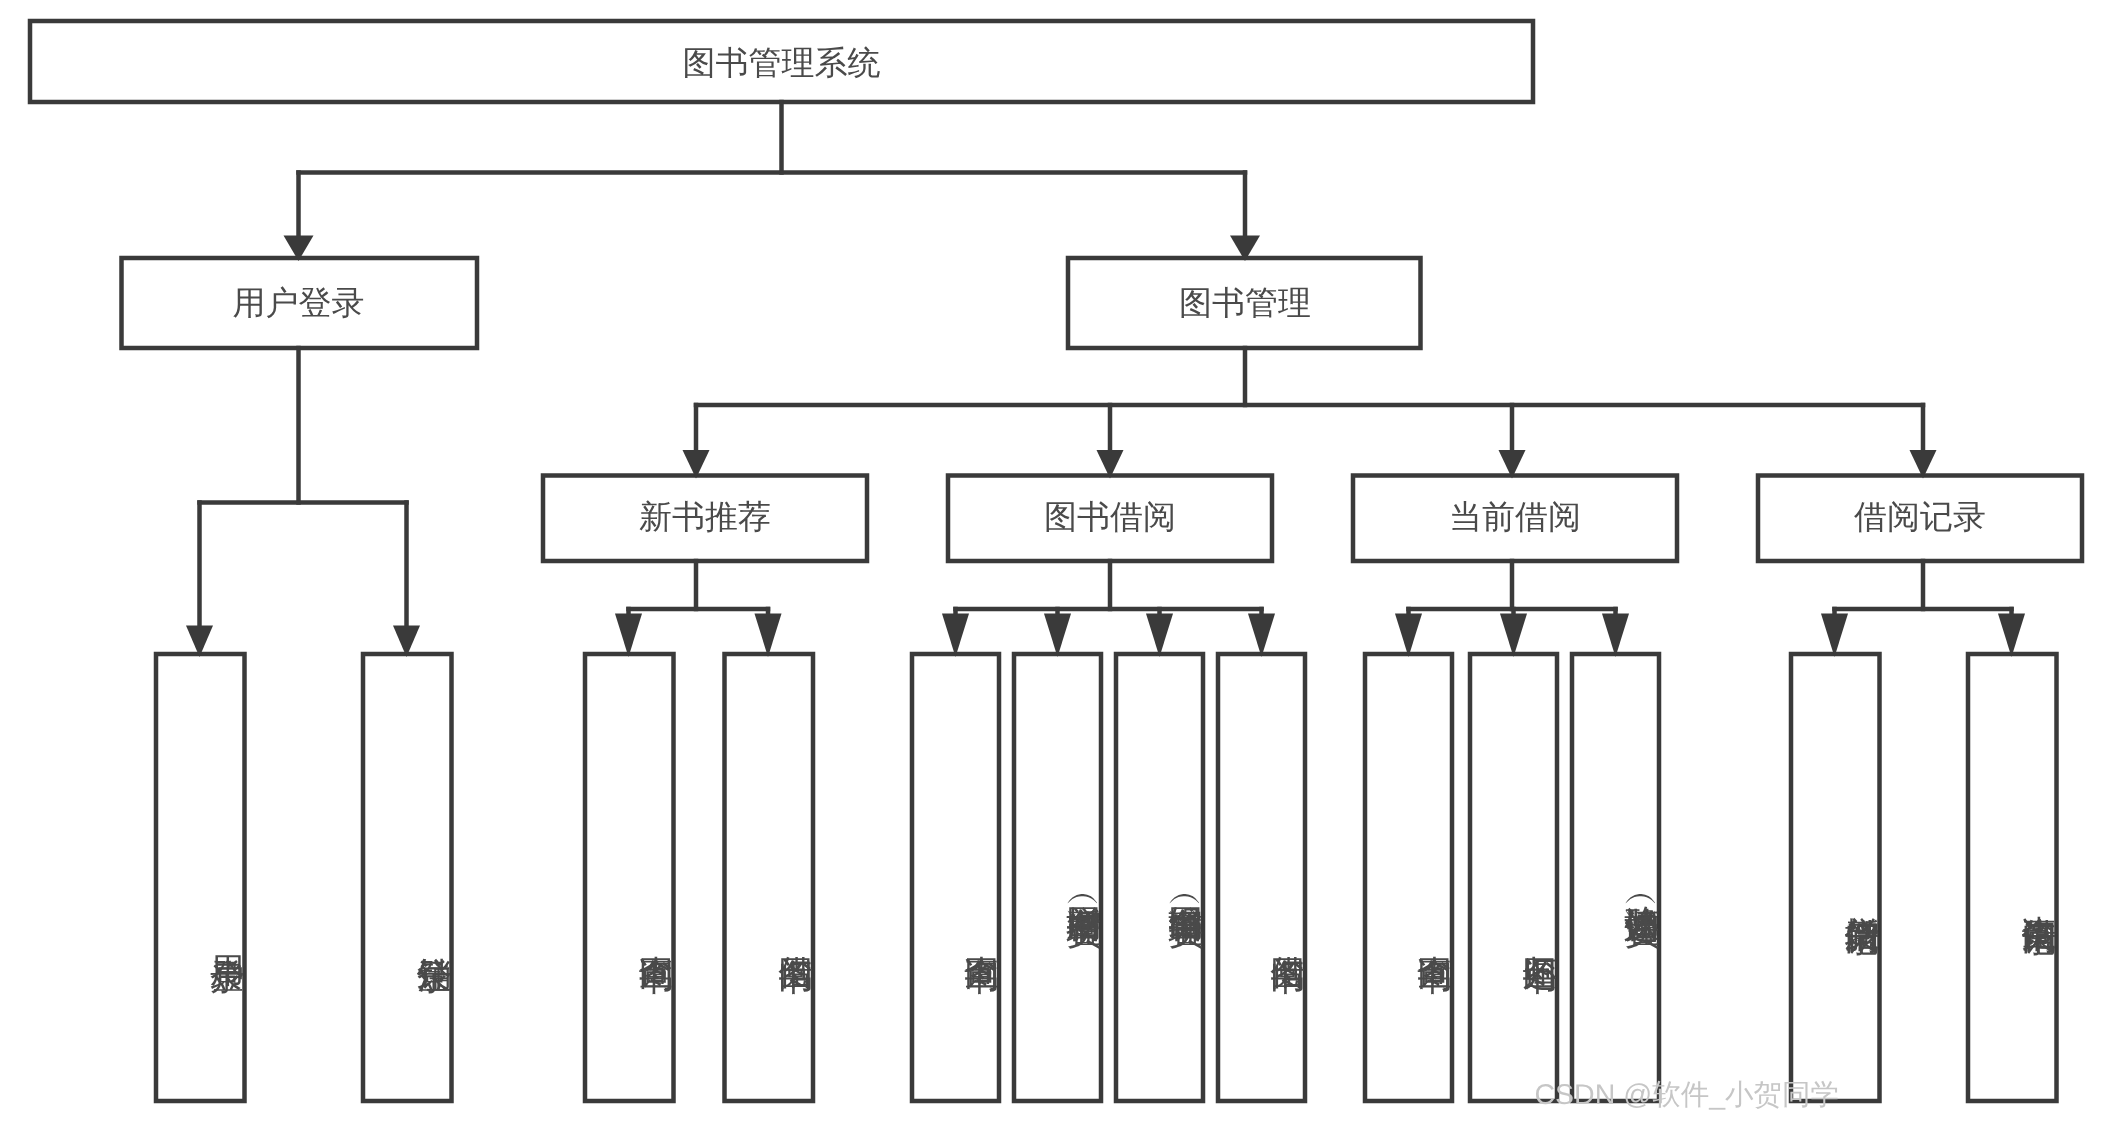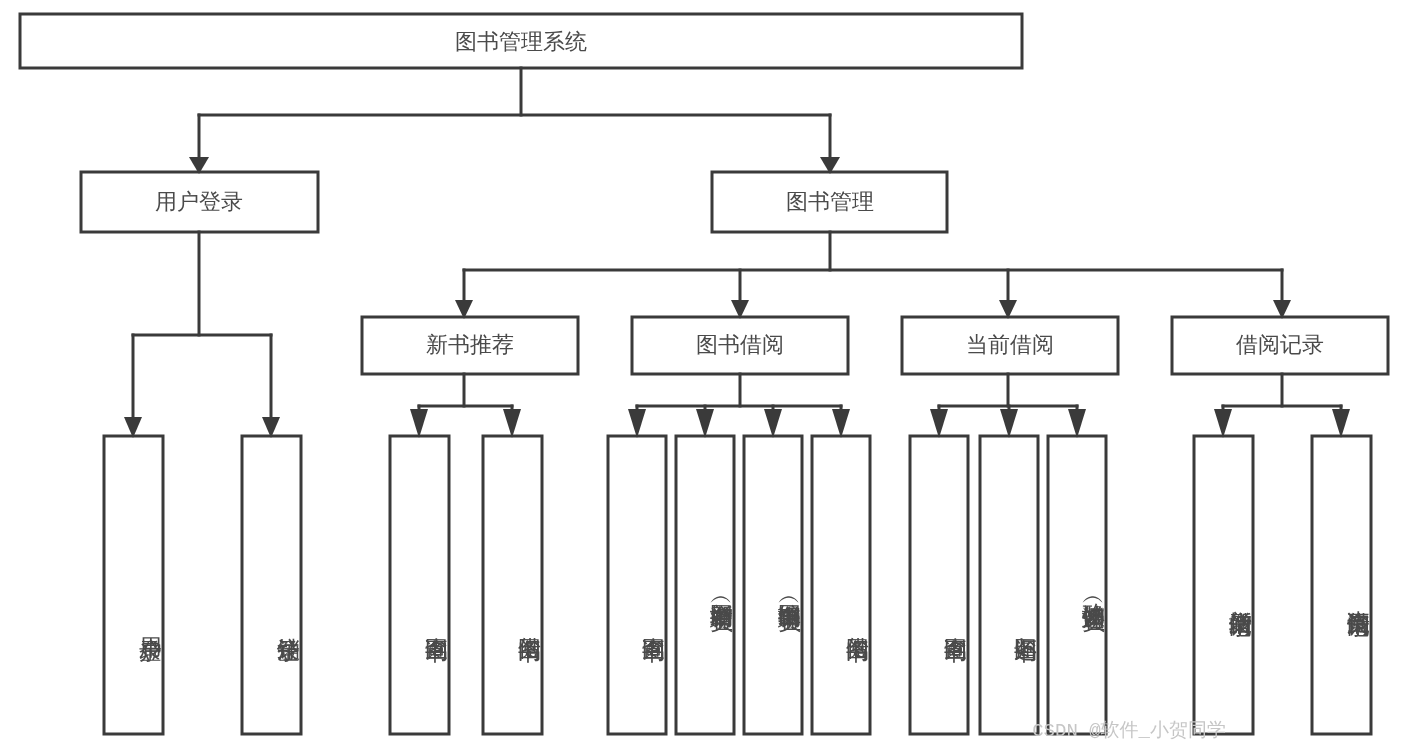--- a/index.html
+++ b/index.html
@@ -61,21 +61,21 @@
     display: flex;
     align-items: flex-start;
     justify-content: center;
     pointer-events: none;
   }
   #watermark {
     position: absolute;
     right: 8px;
     bottom: 4px;
     color: #c6c6c6;
-    font-family: Liberation Mono, monospace;
+    font-family: Liberation Sans, sans-serif;
     font-size: 19px;
     white-space: nowrap;
   }
 </style>
 </head>
 <body>
 
 <div id="diagram-root">
 
   <svg id="flow" viewBox="0 0 1405 747">

